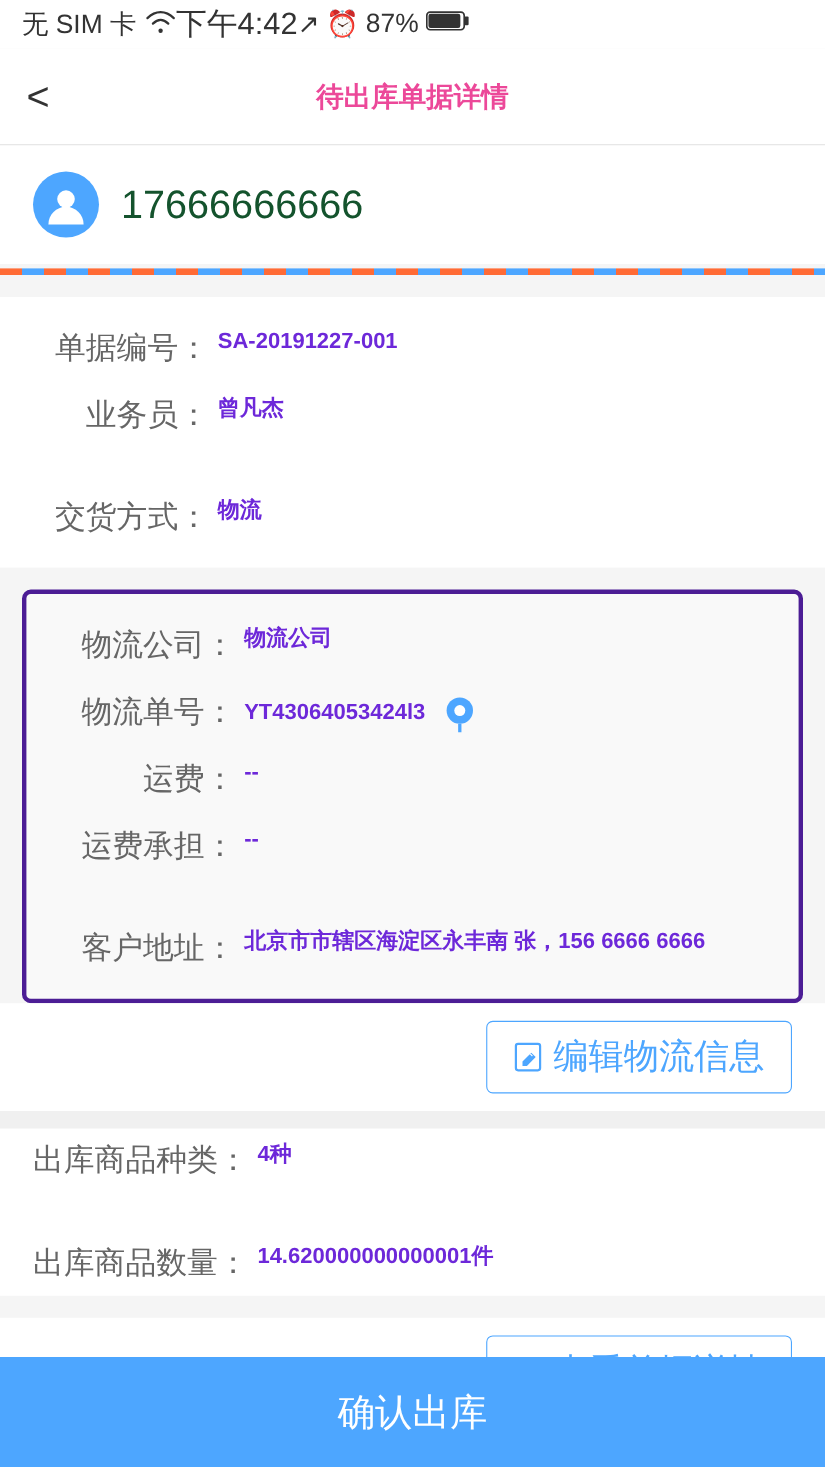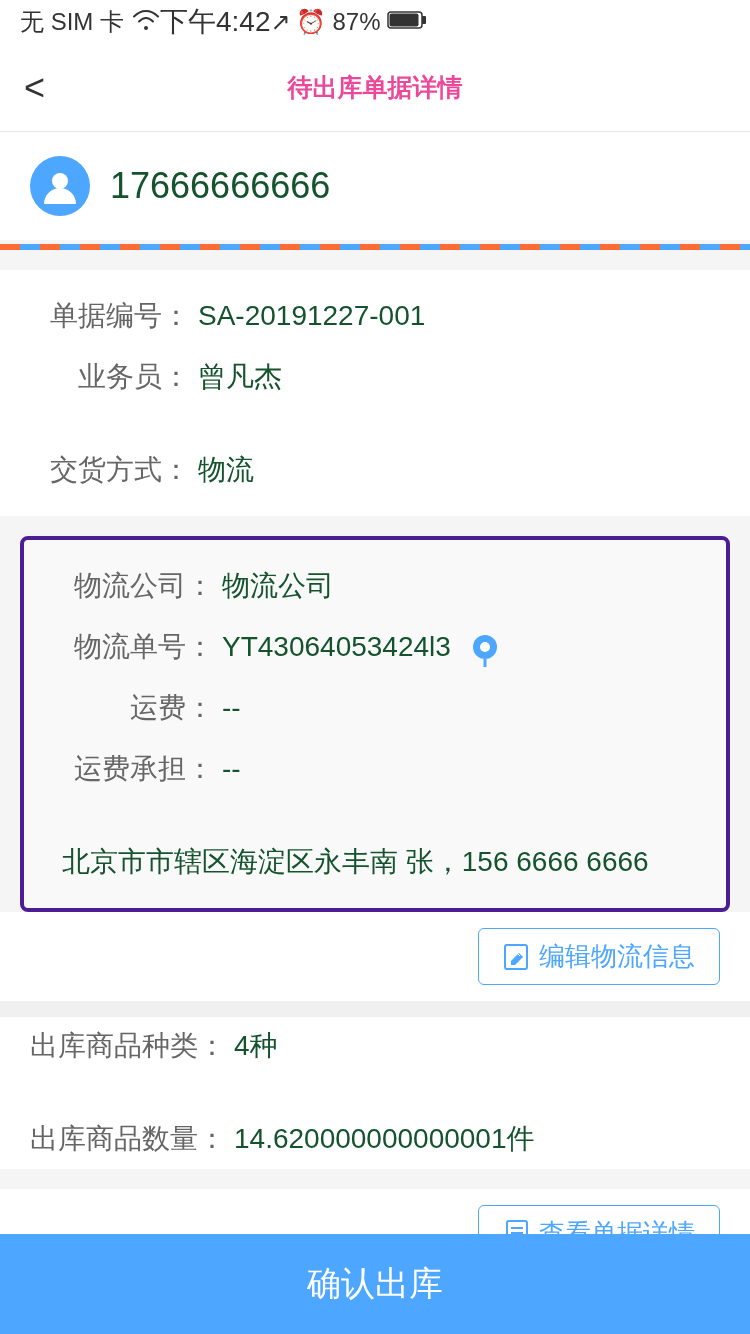--- a/index.html
+++ b/index.html
@@ -109,24 +109,25 @@
     }
     .info-row:last-child { margin-bottom: 0; margin-top: 48px; }
     .info-label {
       color: #666;
       font-size: 28px;
       flex-shrink: 0;
       text-align: right;
       min-width: 160px;
     }
     .info-value {
-      color: #14532d;
-      font-size: 28px;
+      color: #6d28d9;
+      font-size: 20px;
       flex: 1;
       padding-left: 8px;
+      font-weight: bold;
     }
 
     
     .logistics-card {
       background: #f9f9f9;
       border: 4px solid #4c1d95;
       border-radius: 8px;
       padding: 24px 30px;
       margin: 0 0 20px 0;
     }
@@ -148,21 +149,21 @@
       justify-content: flex-end;
       padding: 16px 30px;
       background: #fff;
     }
     .btn-outline {
       border: 1px solid #4da6ff;
       color: #4da6ff;
       background: #fff;
       border-radius: 6px;
       padding: 10px 24px;
-      font-size: 26px;
+      font-size: 32px;
       display: flex;
       align-items: center;
       gap: 8px;
       cursor: pointer;
     }
 
     
     .section-divider {
       height: 16px;
       background: #f0f0f0;
@@ -291,20 +292,21 @@
     </div>
     <div class="info-row">
       <span class="info-label">运费：</span>
       <span class="info-value">--</span>
     </div>
     <div class="info-row">
       <span class="info-label">运费承担：</span>
       <span class="info-value">--</span>
     </div>
     <div class="info-row">
+      <span class="info-label">客户地址：</span>
       <span class="info-value">北京市市辖区海淀区永丰南  张，156 6666 6666</span>
     </div>
   </div>
 
   <div class="edit-logistics-btn">
     <button class="btn-outline">
       <svg width="28" height="28" viewBox="0 0 28 28" fill="none">
         <rect x="2" y="2" width="22" height="24" rx="2" stroke="#4da6ff" stroke-width="2" fill="none"></rect>
         <path d="M16 10l4 4-8 8H8v-4l8-8z" fill="#4da6ff"></path>
         <path d="M15 11l2 2" stroke="#fff" stroke-width="1"></path>

